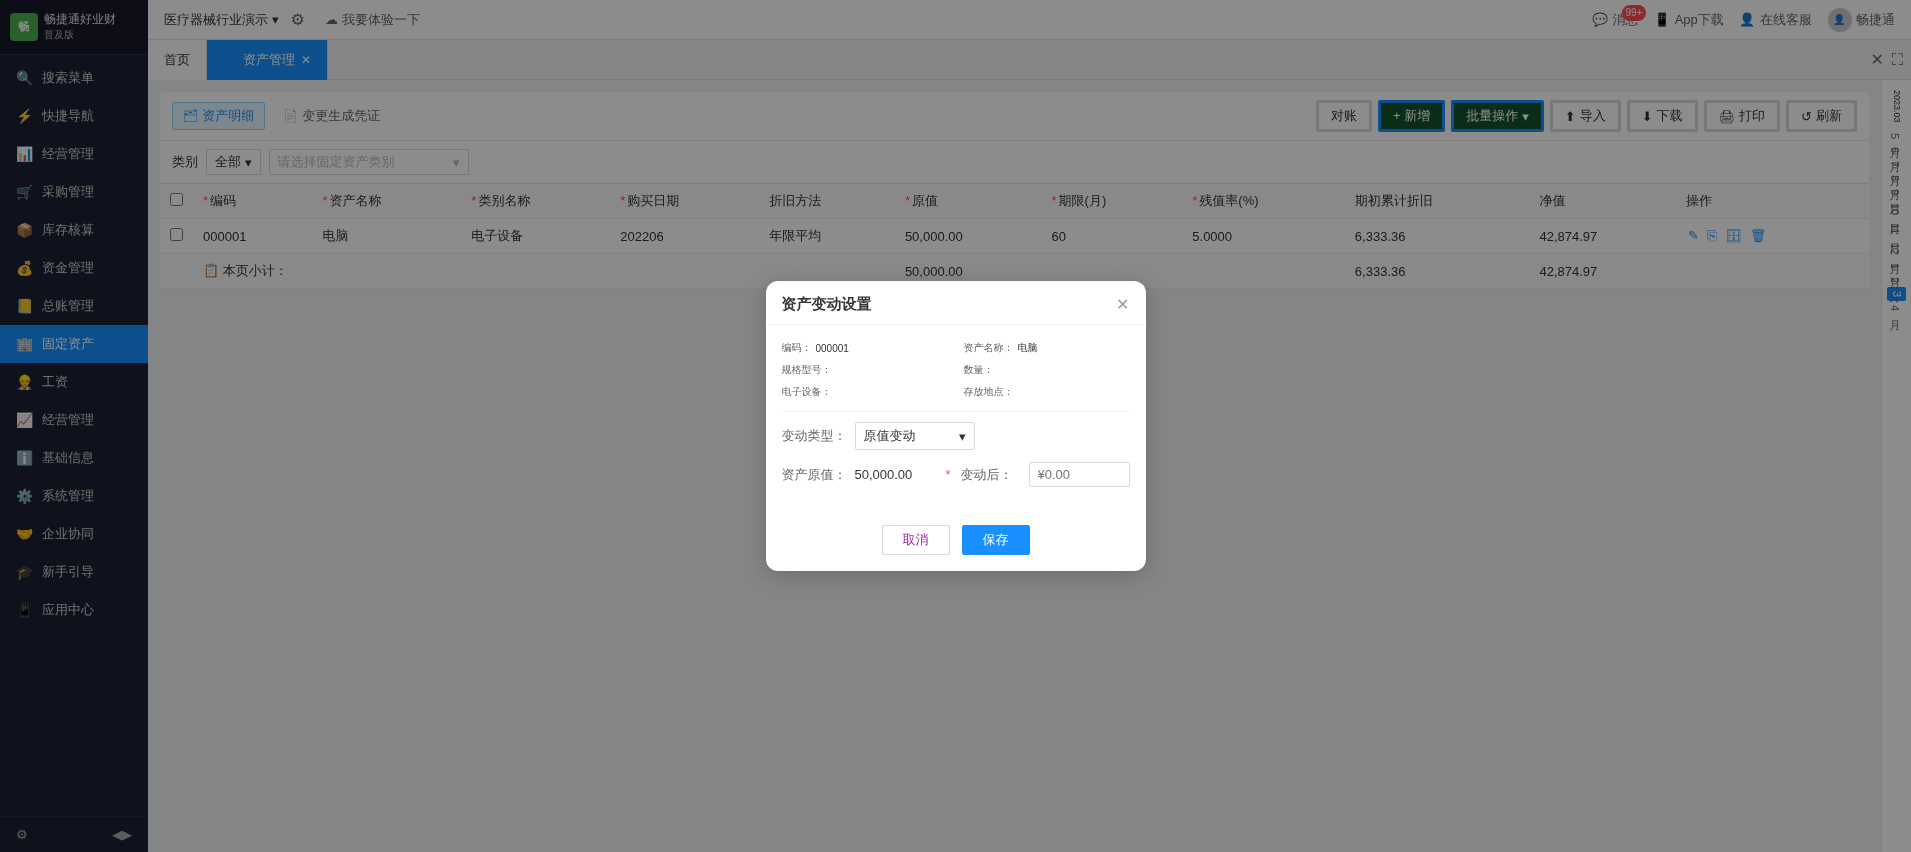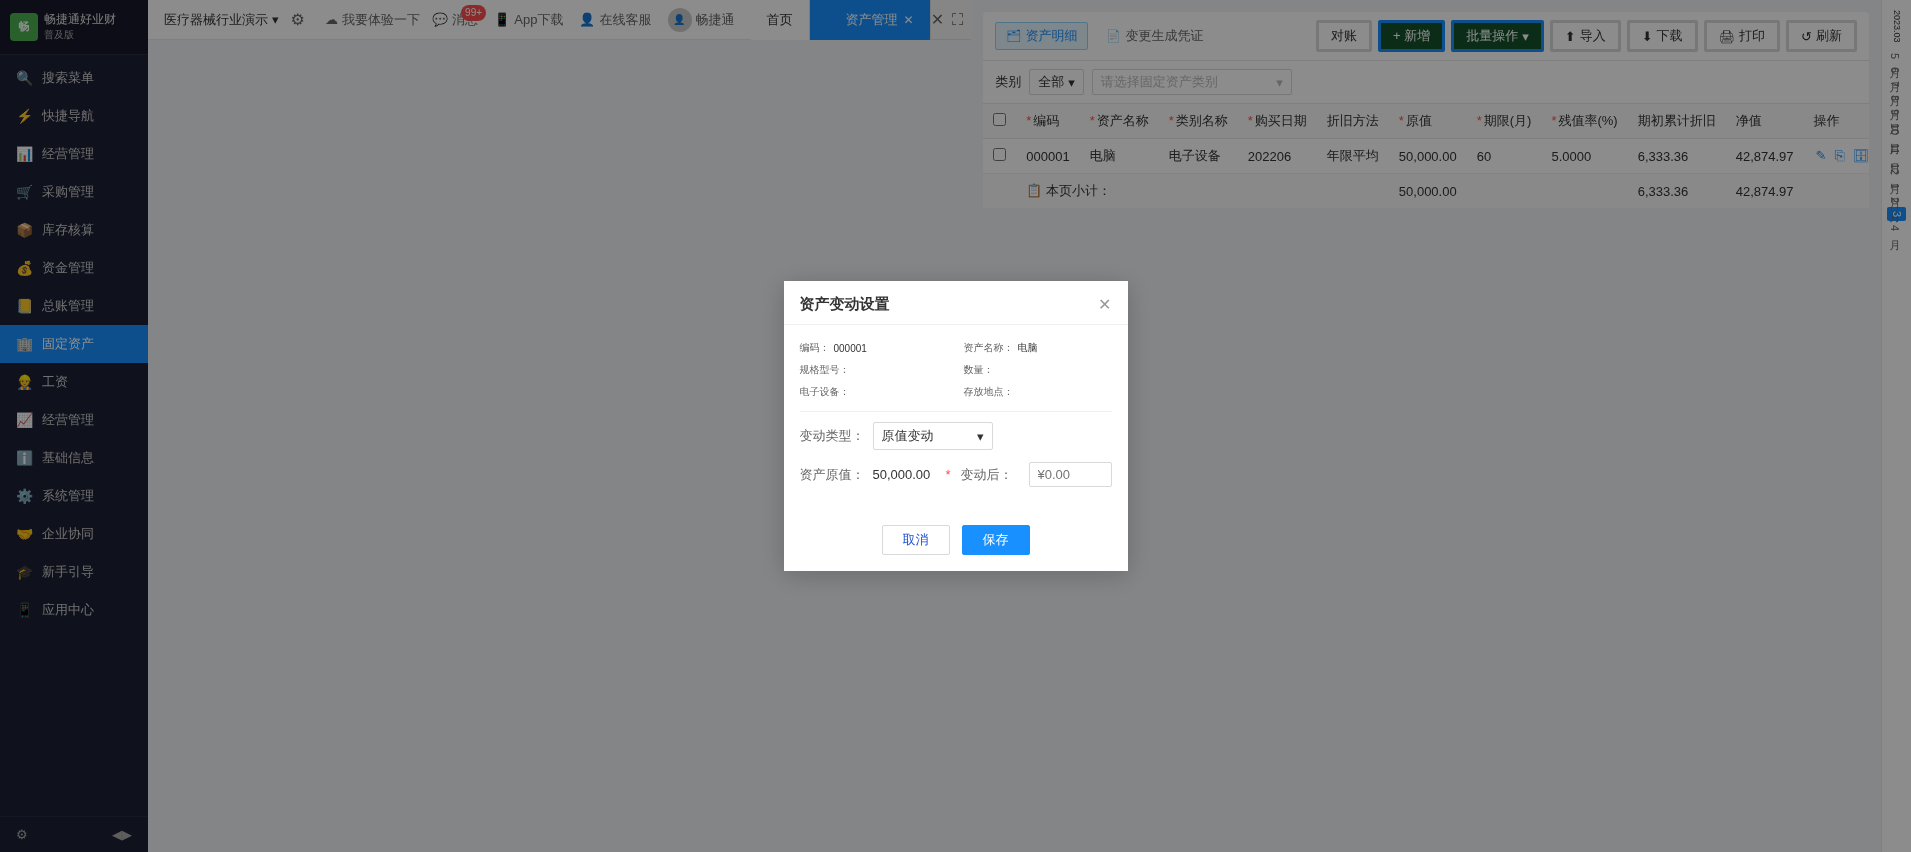--- a/index.html
+++ b/index.html
@@ -13,21 +13,21 @@
     .sidebar-edition { font-size: 10px; color: #aaa; }
     .sidebar-menu { flex: 1; overflow-y: auto; padding: 4px 0; }
     .sidebar-menu::-webkit-scrollbar { width: 0; }
     .menu-item { display: flex; align-items: center; gap: 8px; padding: 10px 16px; cursor: pointer; color: #ccc; font-size: 13px; transition: background 0.2s; }
     .menu-item.active { background: #1890ff; color: #fff; }
     .menu-icon { width: 18px; height: 18px; display: flex; align-items: center; justify-content: center; font-size: 14px; flex-shrink: 0; }
     .sidebar-footer { padding: 10px 16px; border-top: 1px solid #2a2d45; display: flex; align-items: center; justify-content: space-between; }
     .sidebar-footer-btn { color: #aaa; cursor: pointer; font-size: 13px; }
 
     
-    .main { flex: 1; display: flex; flex-direction: row; height: 852px; overflow: hidden; position: relative; }
+    .main { flex: 1; display: flex; flex-direction: column; height: 852px; overflow: hidden; position: relative; }
 
     
     .topbar { height: 40px; background: #fff; border-bottom: 1px solid #e8e8e8; display: flex; align-items: center; padding: 0 16px; gap: 12px; flex-shrink: 0; }
     .topbar-company { font-size: 13px; color: #333; display: flex; align-items: center; gap: 4px; cursor: pointer; }
     .topbar-settings { color: #666; cursor: pointer; font-size: 16px; }
     .topbar-experience { display: flex; align-items: center; gap: 4px; color: #666; font-size: 13px; cursor: pointer; margin-left: 8px; }
     .topbar-right { margin-left: auto; display: flex; align-items: center; gap: 16px; }
     .topbar-btn { display: flex; align-items: center; gap: 4px; color: #666; font-size: 13px; cursor: pointer; position: relative; }
     .badge { background: #ff4d4f; color: #fff; font-size: 10px; border-radius: 8px; padding: 0 4px; min-width: 16px; height: 16px; display: flex; align-items: center; justify-content: center; position: absolute; top: -6px; right: -8px; }
     .topbar-user { display: flex; align-items: center; gap: 4px; color: #666; font-size: 13px; cursor: pointer; }
@@ -82,38 +82,38 @@
 
     
     .right-sidebar { width: 30px; background: #fff; border-left: 1px solid #e8e8e8; display: flex; flex-direction: column; align-items: center; padding: 8px 0; gap: 4px; flex-shrink: 0; overflow: hidden; }
     .calendar-month { font-size: 11px; color: #666; writing-mode: vertical-rl; text-orientation: mixed; padding: 4px 0; cursor: pointer; }
     .calendar-month.active { background: #1890ff; color: #fff; border-radius: 2px; padding: 4px 2px; }
 
     
     .overlay { position: fixed; top: 0; left: 0; right: 0; bottom: 0; background: rgba(0,0,0,0.45); z-index: 100; display: flex; align-items: center; justify-content: center; }
 
     
-    .modal { background: #fff; border-radius: 0; width: 344px; box-shadow: 0 4px 24px rgba(0,0,0,0.2); z-index: 101; }
+    .modal { background: #fff; border-radius: 12px; width: 380px; box-shadow: 0 4px 24px rgba(0,0,0,0.2); z-index: 101; }
     .modal-header { padding: 14px 16px 10px; display: flex; align-items: center; justify-content: space-between; border-bottom: 1px solid #f0f0f0; }
     .modal-title { font-size: 15px; font-weight: 600; color: #333; }
     .modal-close { cursor: pointer; color: #999; font-size: 16px; }
     .modal-body { padding: 16px; }
     .modal-info-grid { display: grid; grid-template-columns: 1fr 1fr; gap: 8px 16px; margin-bottom: 12px; }
     .info-item { display: flex; align-items: center; gap: 4px; font-size: 10px; }
     .info-label { color: #666; white-space: nowrap; }
     .info-value { color: #333; font-weight: 500; }
     .modal-divider { border: none; border-top: 1px solid #f0f0f0; margin: 10px 0; }
     .modal-field { display: flex; align-items: center; gap: 8px; margin-bottom: 12px; }
     .field-label { color: #666; font-size: 13px; white-space: nowrap; min-width: 60px; }
     .field-select { border: 1px solid #d9d9d9; border-radius: 2px; padding: 4px 8px; font-size: 13px; display: flex; align-items: center; gap: 4px; cursor: pointer; min-width: 120px; background: #fff; }
     .field-input { border: 1px solid #d9d9d9; border-radius: 2px; padding: 4px 8px; font-size: 13px; color: #333; flex: 1; }
     .field-input.placeholder { color: #0f172a; }
     .required-mark { color: #ff4d4f; margin-right: 2px; }
     .modal-footer { padding: 10px 16px 16px; display: flex; justify-content: center; gap: 12px; }
-    .btn-cancel { padding: 5px 20px; border: 1px solid #d9d9d9; border-radius: 2px; background: #fff; color: #1d4ed8; cursor: pointer; font-size: 13px; }
+    .btn-cancel { padding: 5px 20px; border: 1px solid #d9d9d9; border-radius: 2px; background: #fff; color: #a21caf; cursor: pointer; font-size: 13px; }
     .btn-save { padding: 5px 20px; border: 1px solid #1890ff; border-radius: 2px; background: #1890ff; color: #fff; cursor: pointer; font-size: 13px; }
 
     
     .year-display { font-size: 10px; color: #333; text-align: center; padding: 2px; }
   </style>
 </head>
 <body>
 
 <div class="sidebar">
   <div class="sidebar-header">

